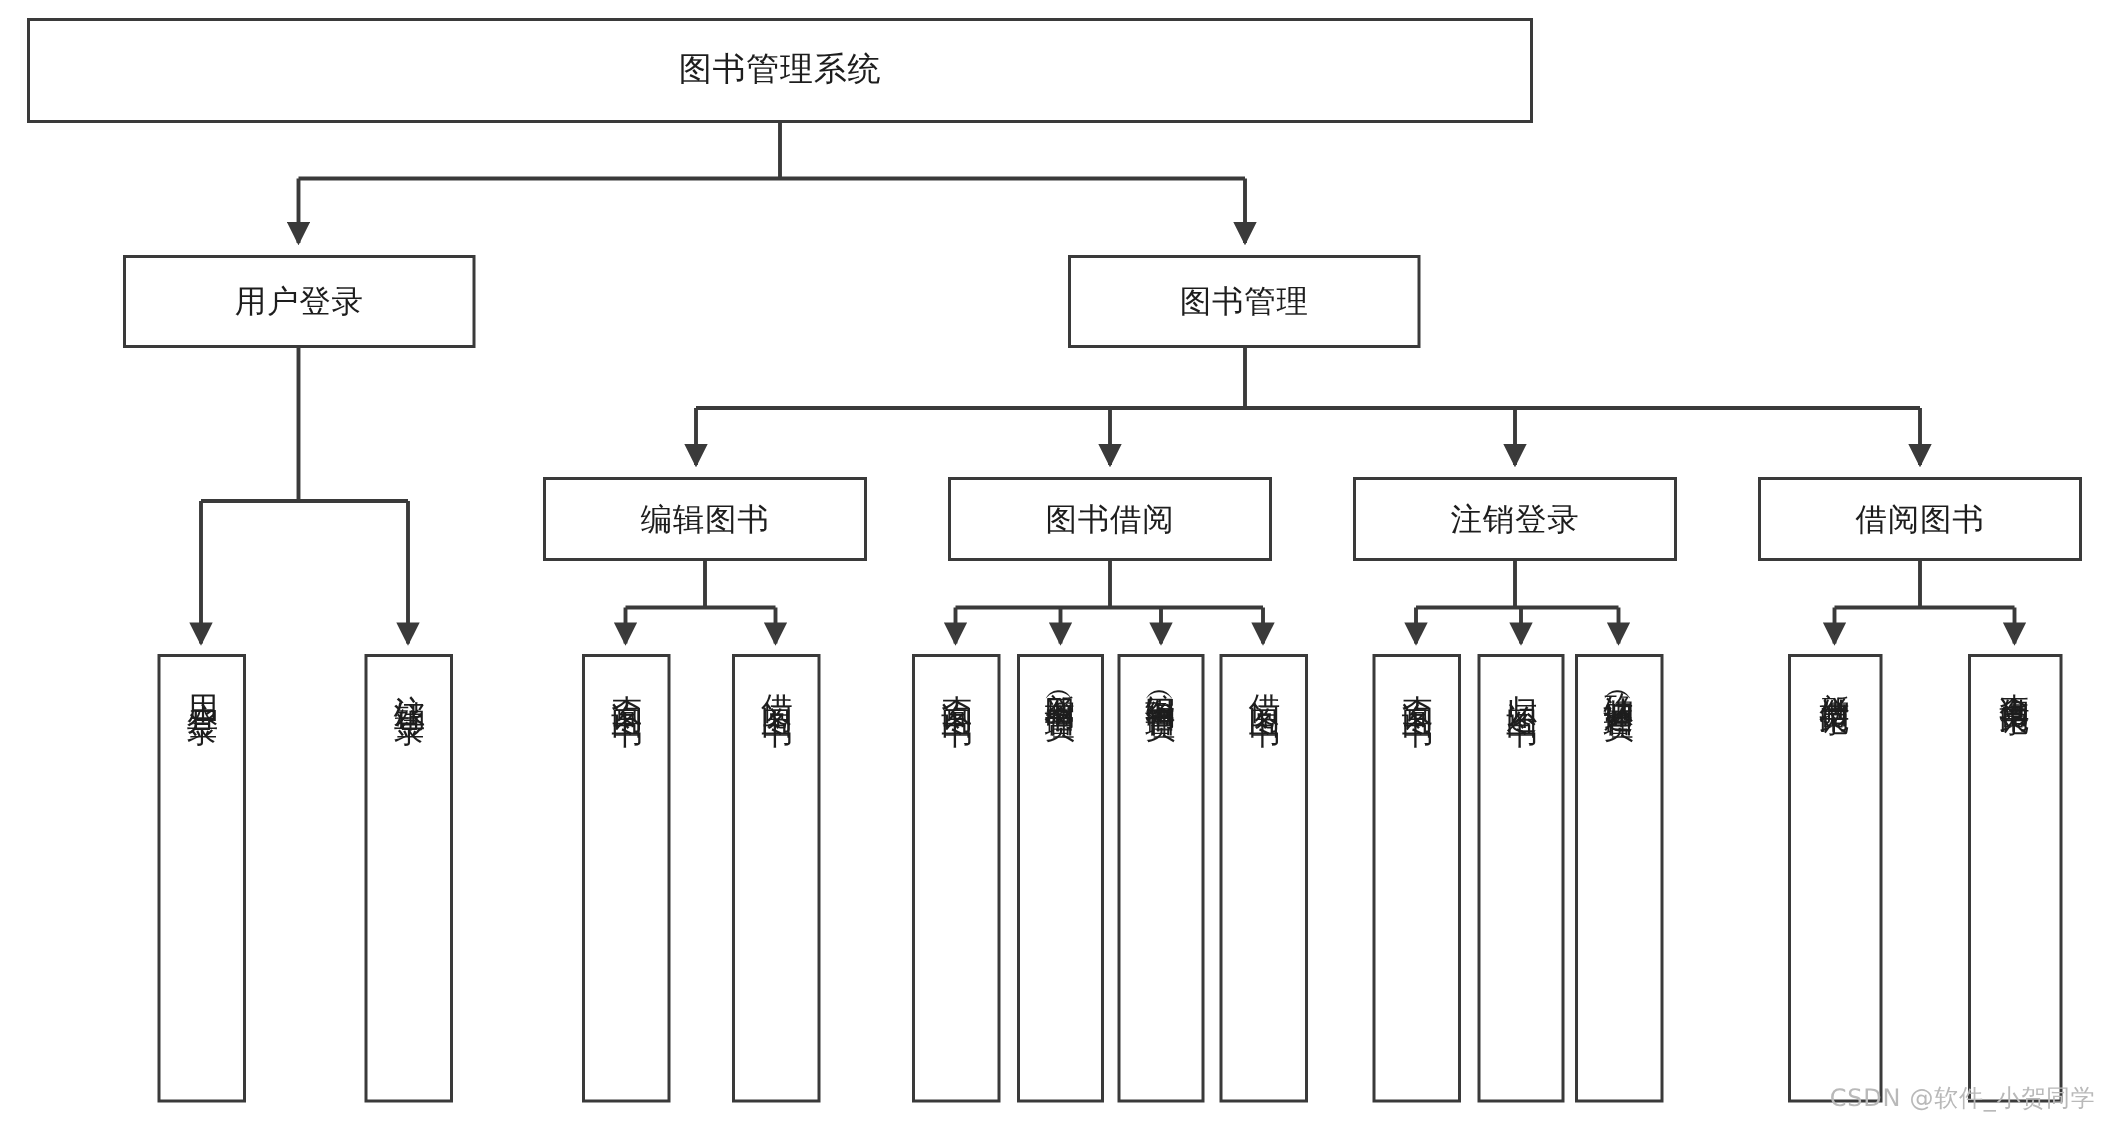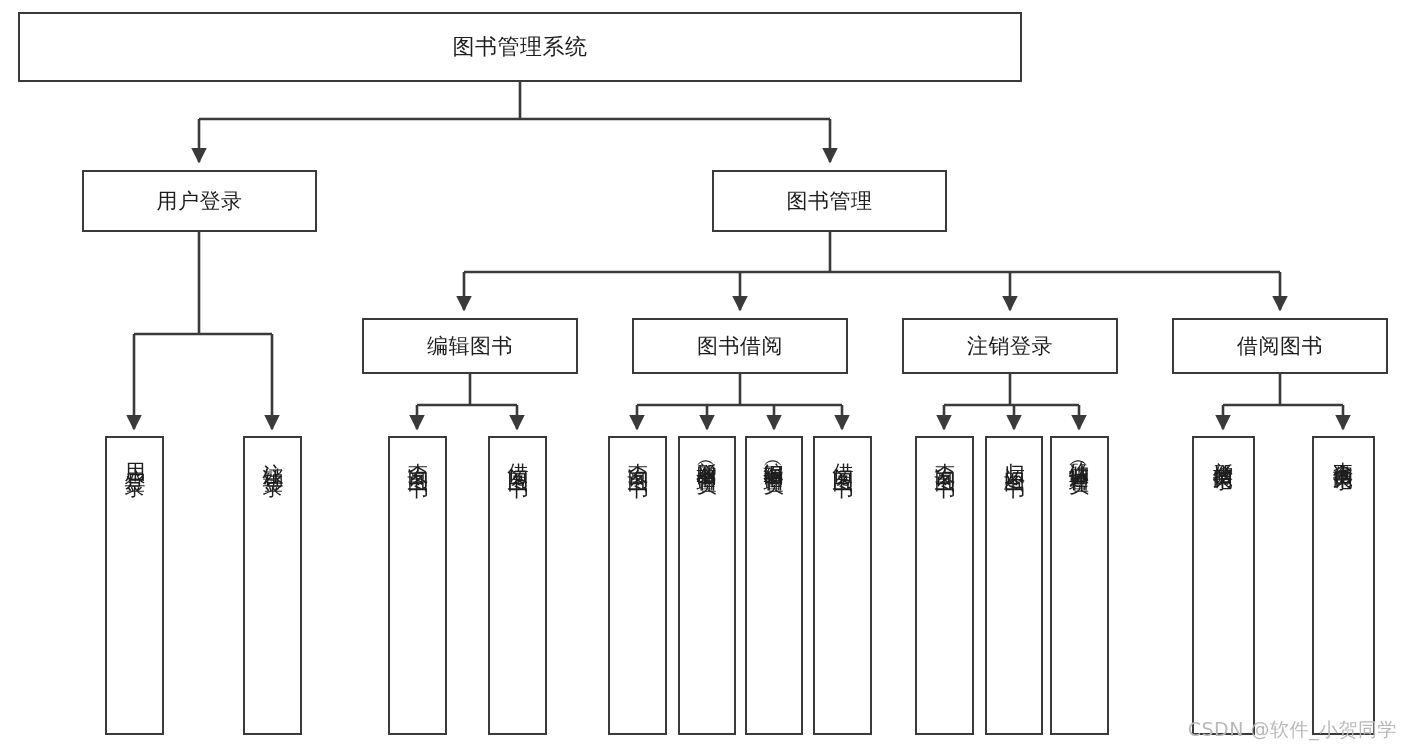--- a/index.html
+++ b/index.html
@@ -65,21 +65,21 @@
     white-space: nowrap;
   }
   .node.vert.tight .node-label {
     letter-spacing: 2px;
     font-size: 20px;
   }
   #watermark {
     position: absolute;
     right: 8px;
     bottom: 4px;
-    font-size: 19px;
+    font-size: 16px;
     color: #b9b9b9;
     white-space: nowrap;
     letter-spacing: 0.5px;
   }
 </style>
 </head>
 <body>
 
 <div id="diagram-root">
 

